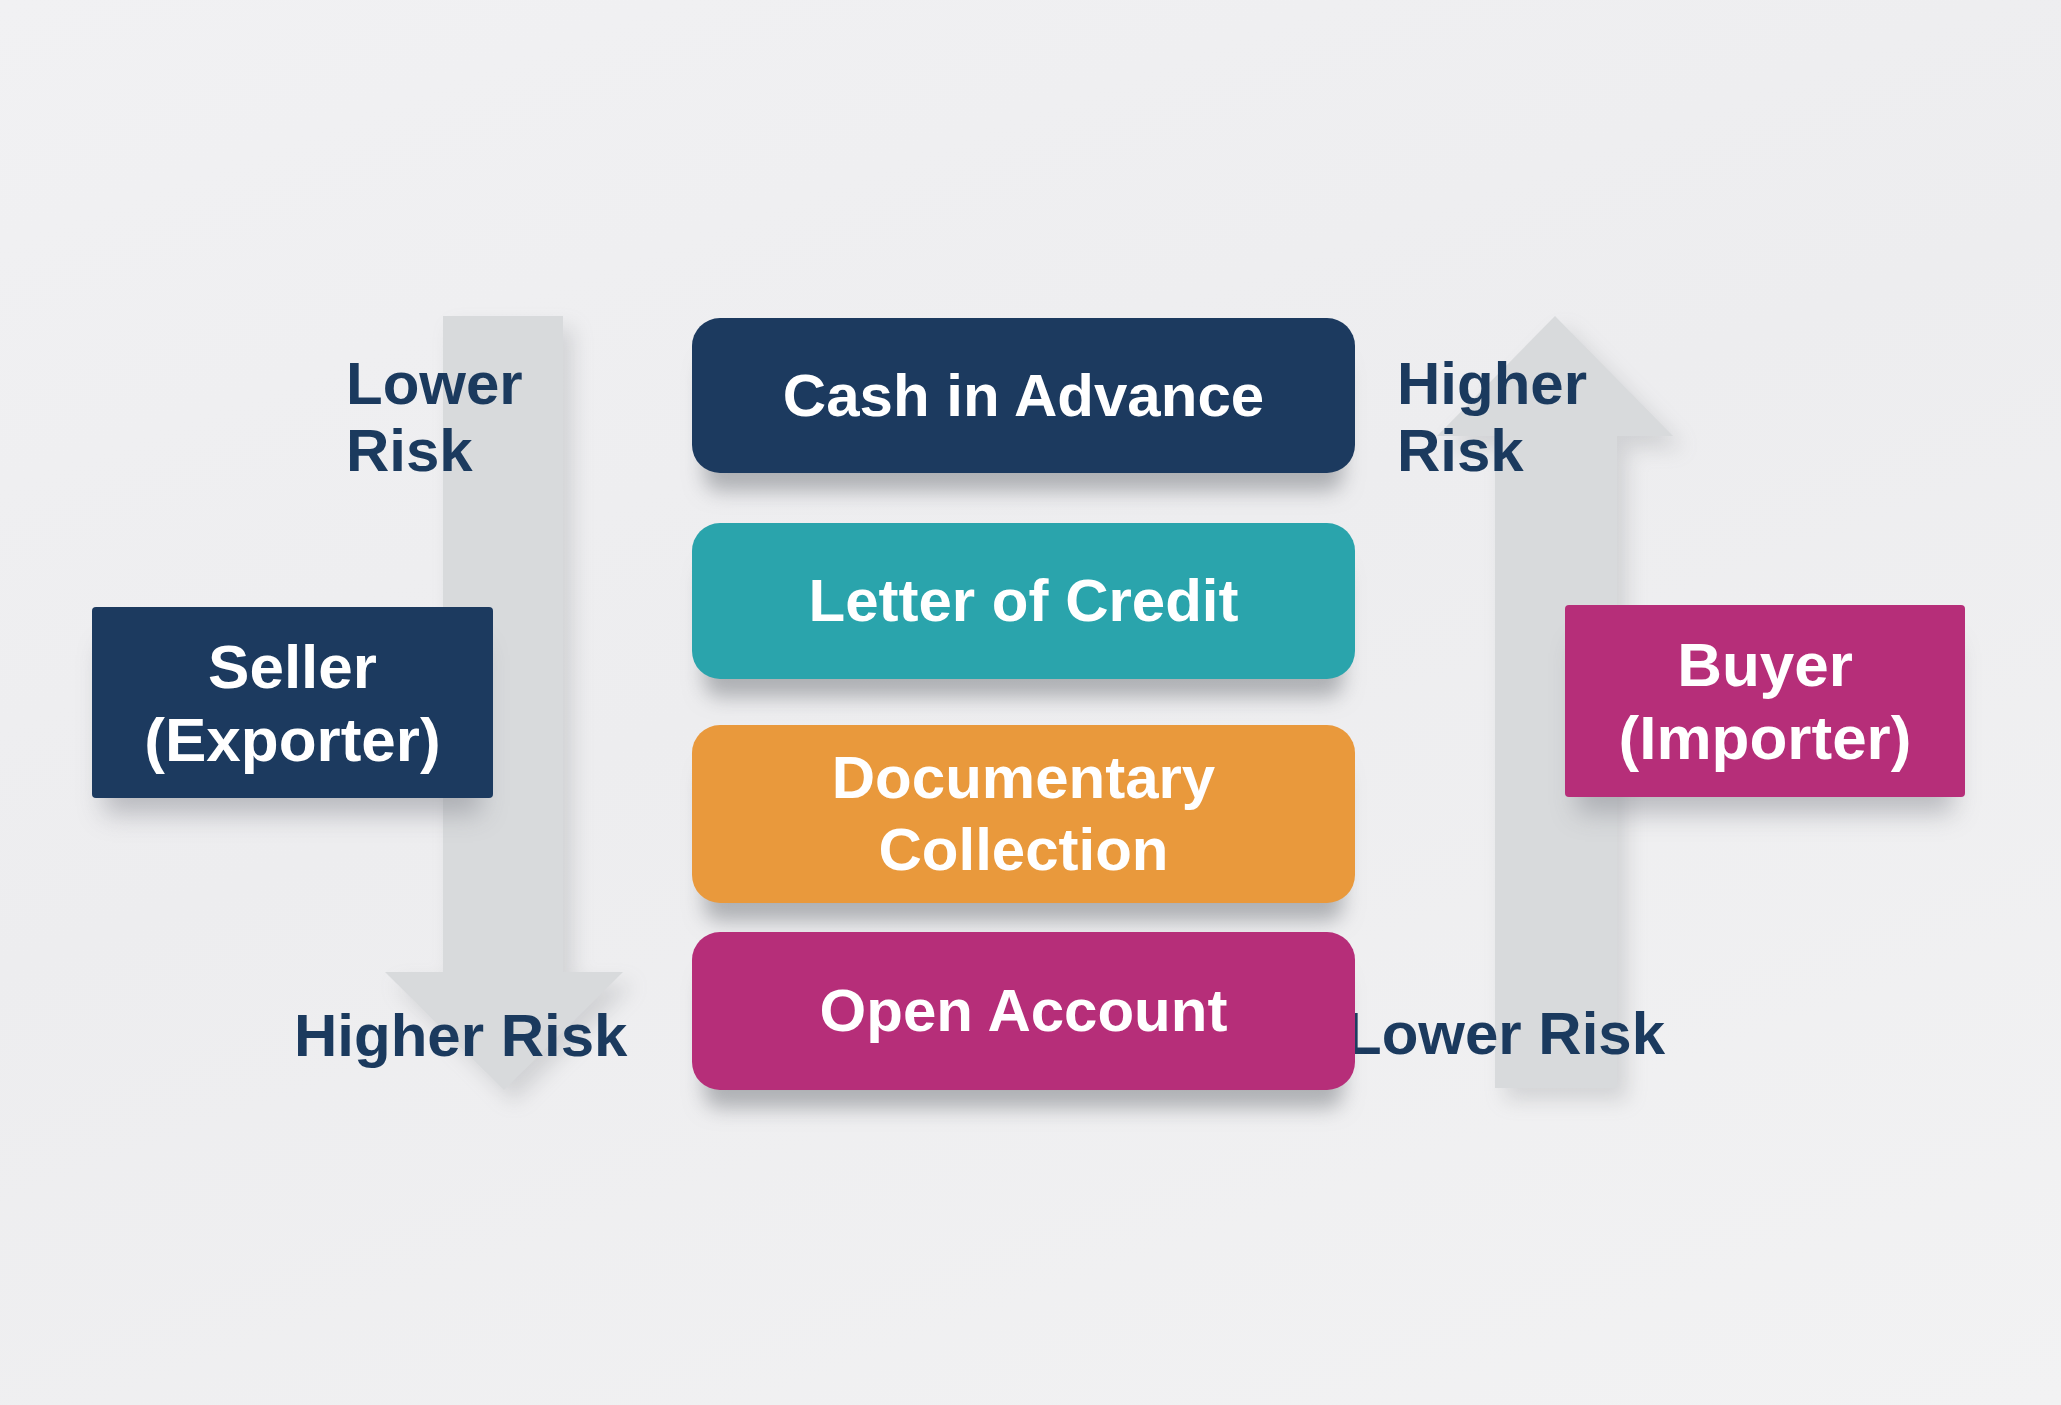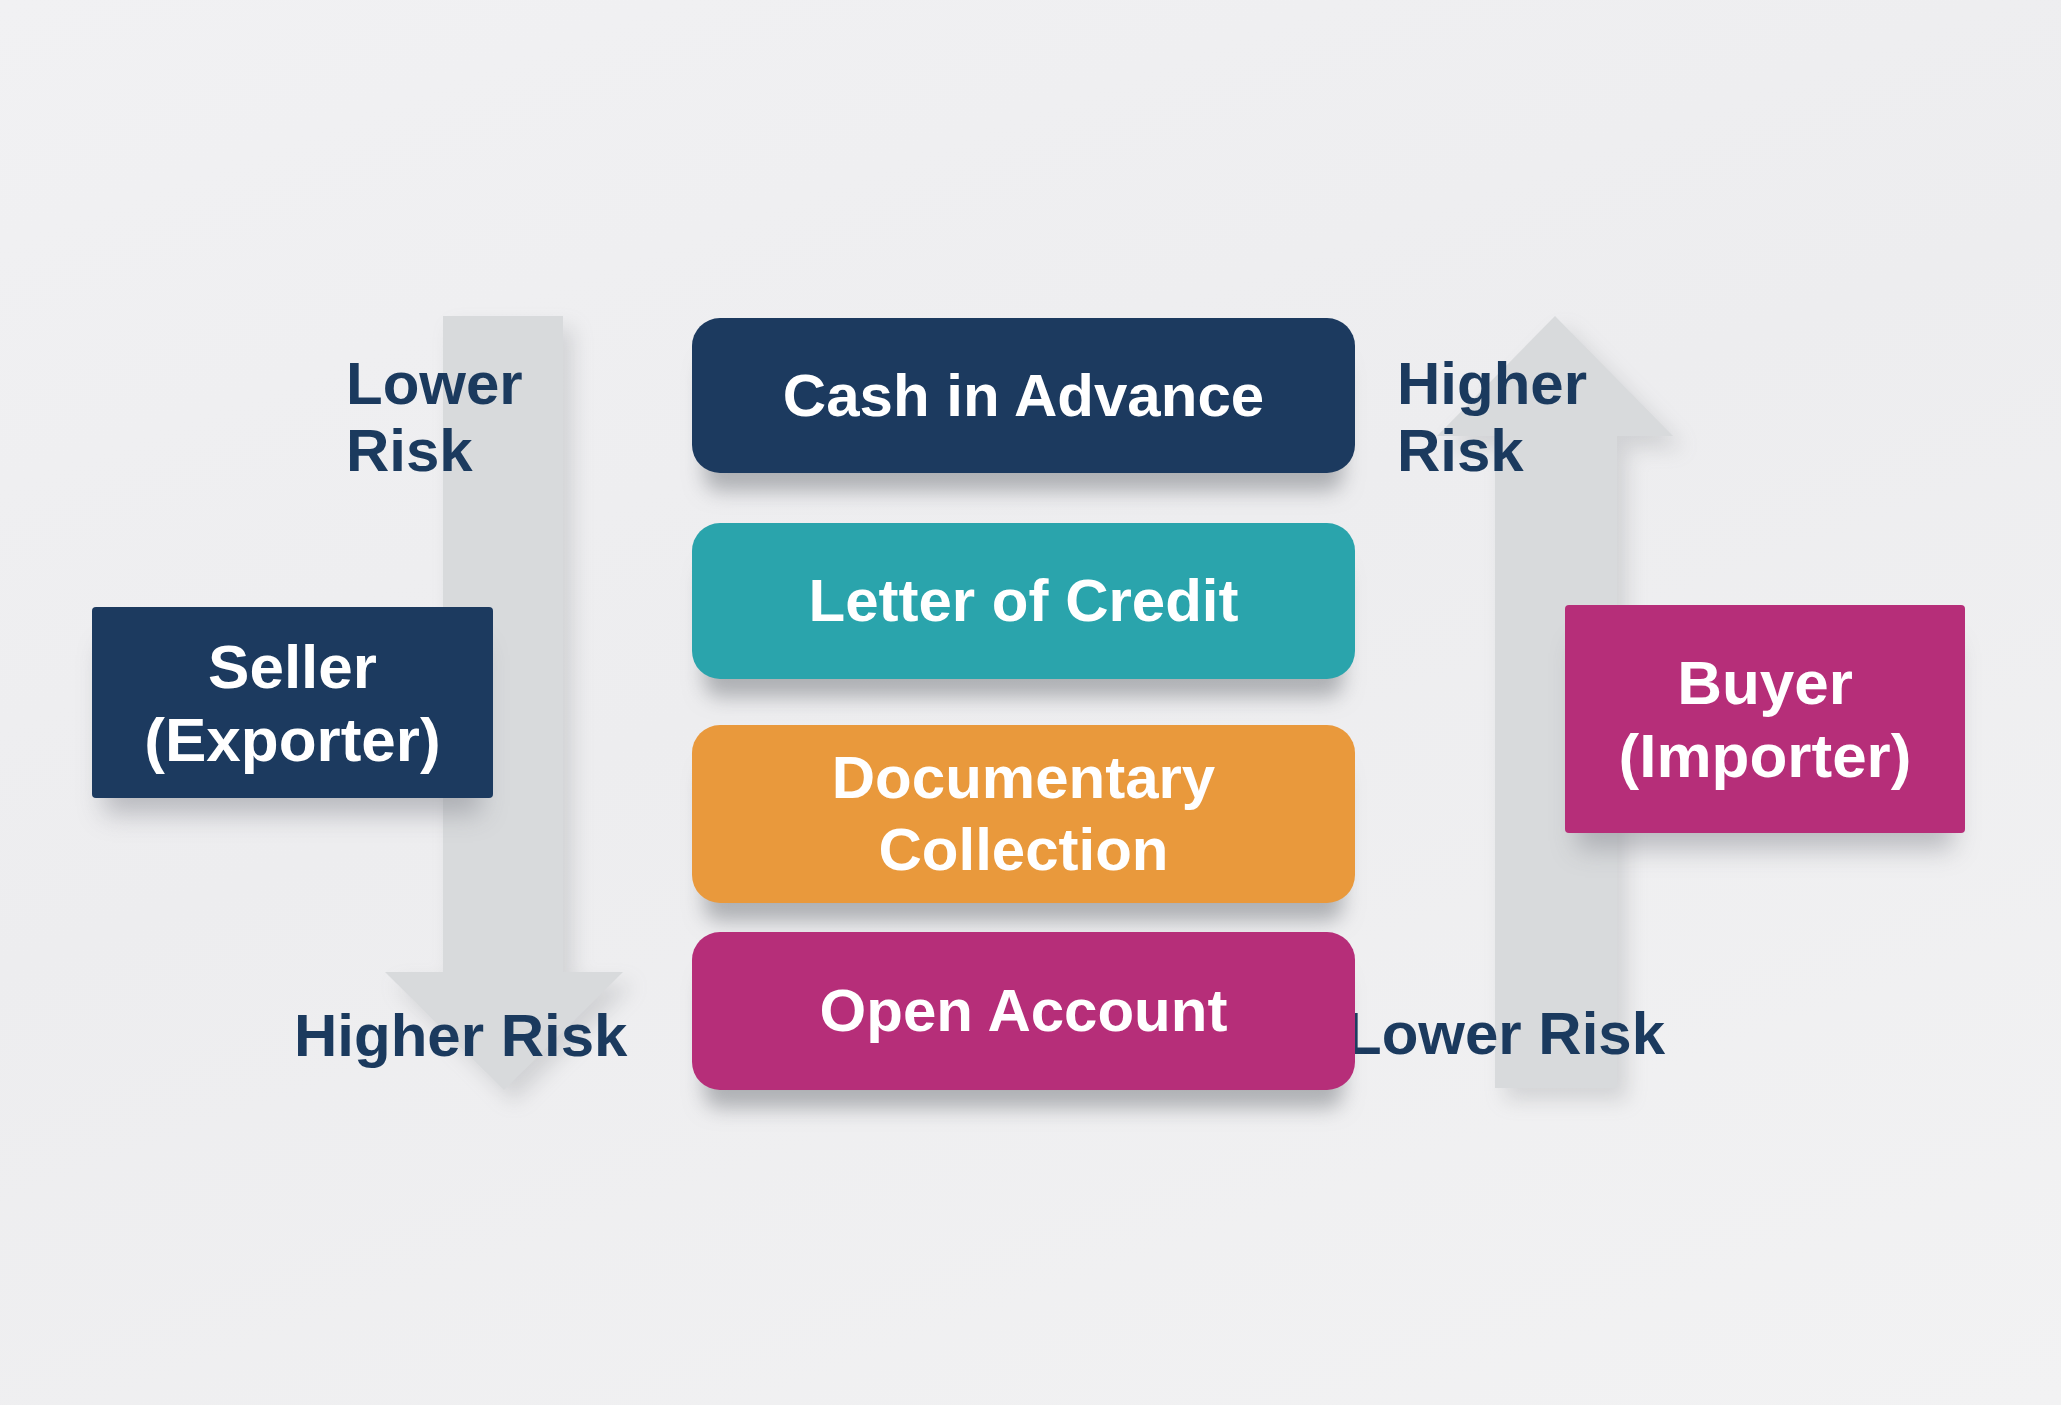--- a/index.html
+++ b/index.html
@@ -89,21 +89,21 @@
     align-items: center;
     justify-content: center;
     text-align: center;
     color: #ffffff;
     font-weight: bold;
     font-size: 62px;
     line-height: 73px;
     box-shadow: 0 28px 24px -12px rgba(122, 125, 132, 0.45);
   }
   .party-seller { left: 92px;  top: 607px; width: 401px; height: 191px; }
-  .party-buyer  { left: 1565px; top: 605px; width: 400px; height: 228px; }
+  .party-buyer  { left: 1565px; top: 605px; width: 400px; height: 192px; }
 </style>
 </head>
 <body>
 
 <div class="canvas">
 
   <div class="arrow arrow-down">
     <div class="shaft"></div>
     <div class="head"></div>
   </div>

